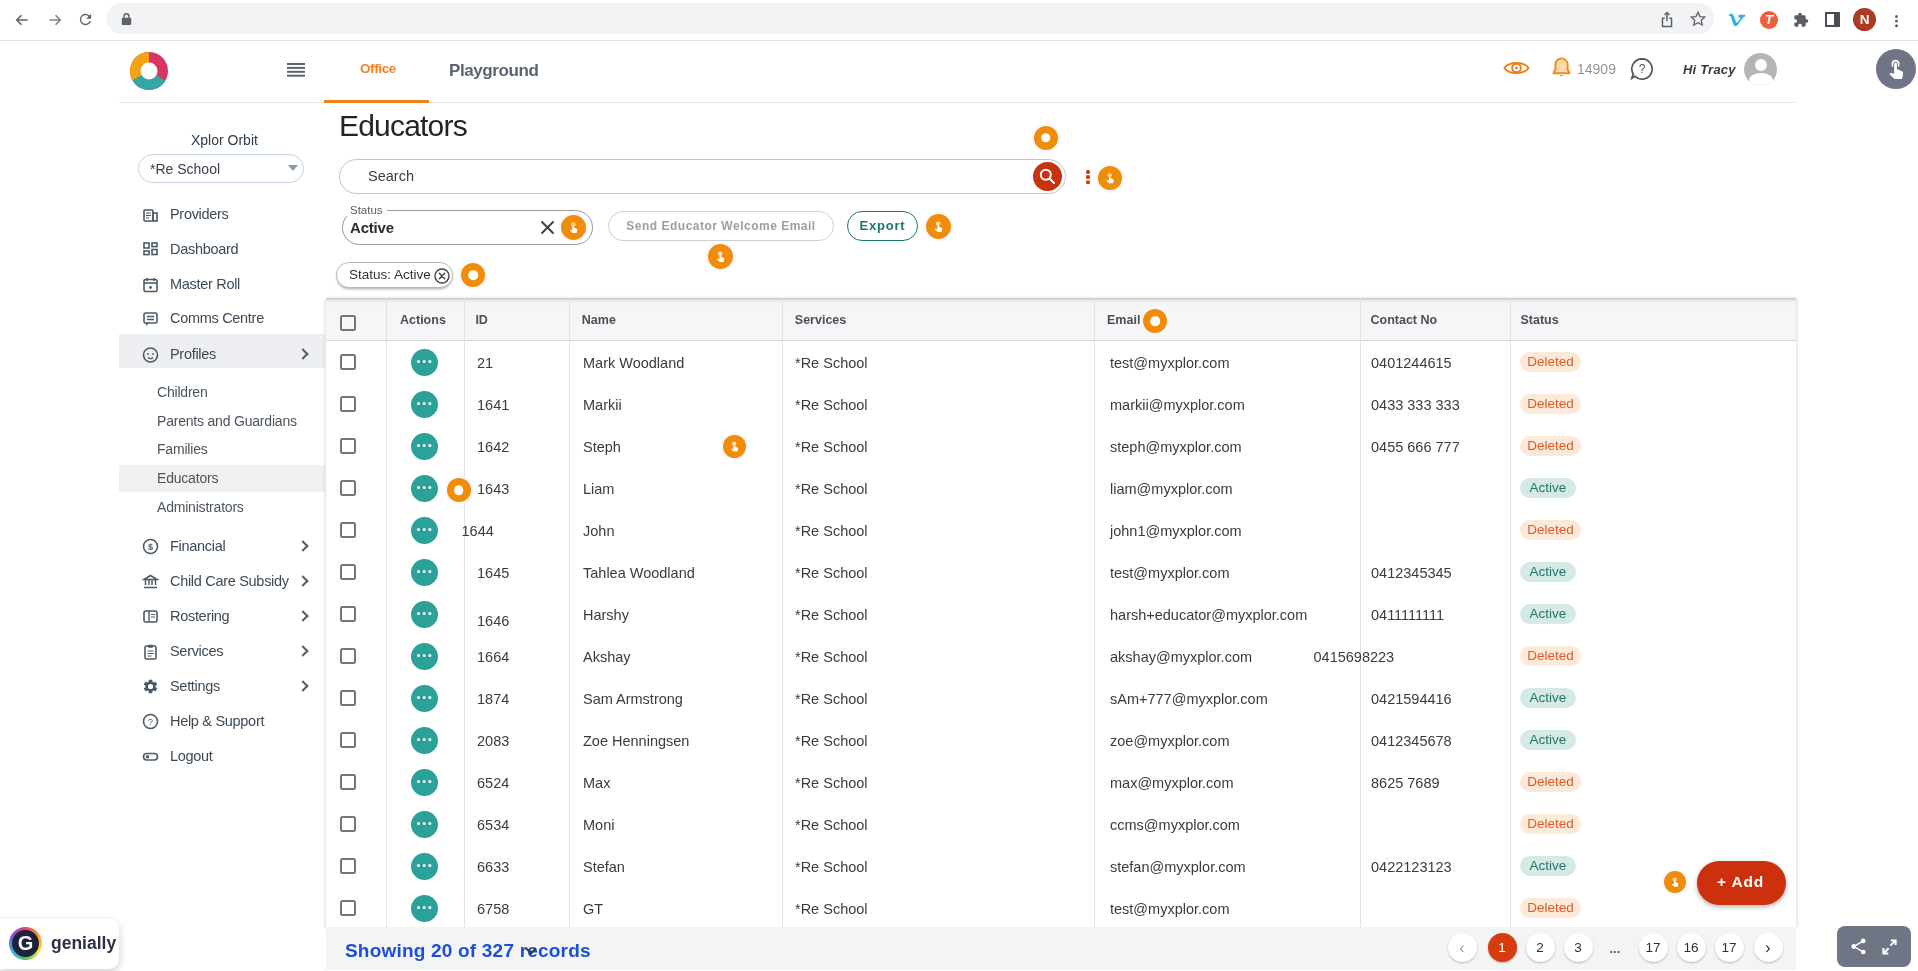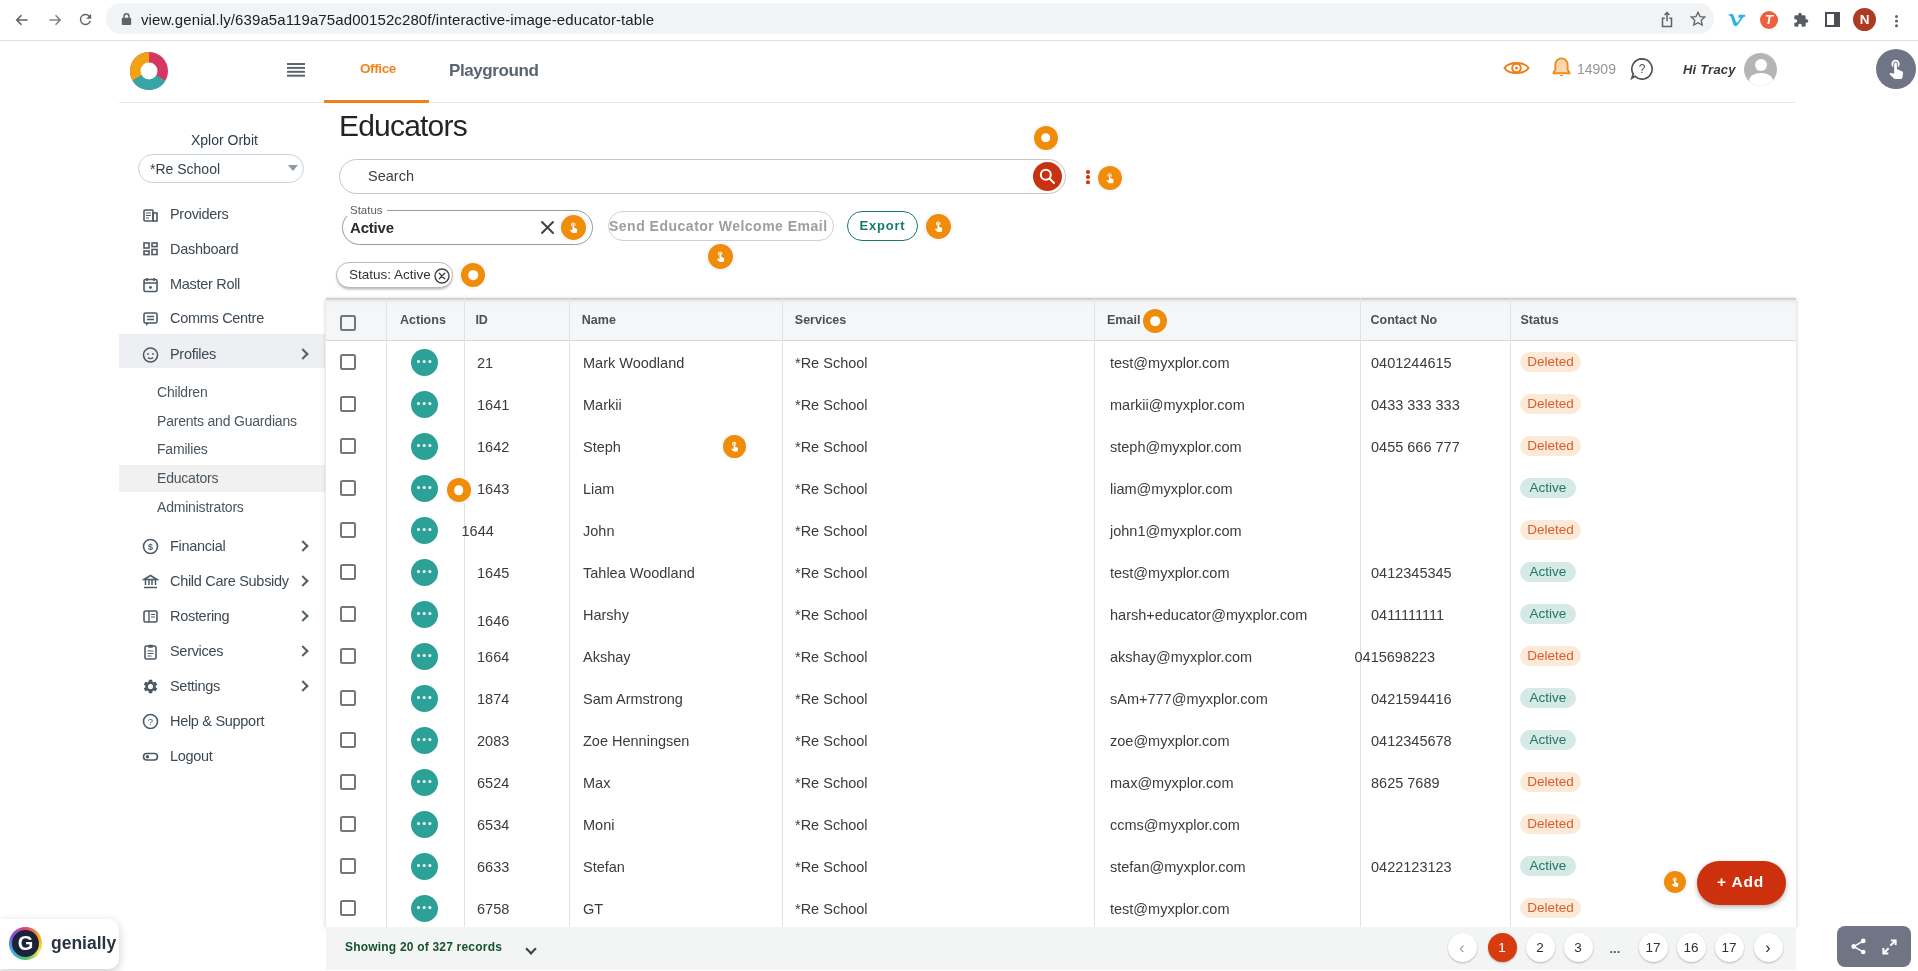--- a/index.html
+++ b/index.html
@@ -16,21 +16,21 @@
 #apphdr-line { position:absolute; left:119px; top:102px; width:1677px; height:1px; background:#e9e9e9; }
 #officeline { position:absolute; left:324px; top:100px; width:105px; height:3px; background:#f08019; }
 
 .side-item { position:absolute; font-size:14.5px; letter-spacing:-0.3px; color:#3d4a55; }
 .side-sub { position:absolute; font-size:14px; letter-spacing:-0.2px; color:#4a555e; }
 .chev { position:absolute; width:8px; height:8px; border-right:2px solid #51606c; border-bottom:2px solid #51606c; transform:rotate(-45deg); }
 
 #title { position:absolute; left:339px; top:109px; font-size:30px; color:#222426; letter-spacing:-0.8px; }
 #searchbar { position:absolute; left:339px; top:159px; width:727px; height:35px; border:1px solid #c6c6c6; border-radius:17.5px; background:#fff; }
 #statusbox { position:absolute; left:342px; top:210px; width:251px; height:35px; border:1px solid #9a9a9a; border-radius:17.5px; background:#fff; }
-#sendbtn { position:absolute; left:608px; top:211px; width:226px; height:30px; border:1px solid #cfcfcf; border-radius:15px; color:#9e9e9e; font-size:14px; font-weight:bold; letter-spacing:0.5px; line-height:28px; }
+#sendbtn { position:absolute; left:608px; top:211px; width:226px; height:30px; border:1px solid #cfcfcf; border-radius:15px; color:#9e9e9e; font-size:12px; font-weight:bold; letter-spacing:0.5px; text-align:center; line-height:28px; }
 #exportbtn { position:absolute; left:847px; top:211px; width:71px; height:30px; border:1.5px solid #16796c; border-radius:15px; color:#16796c; font-size:13px; font-weight:bold; letter-spacing:0.8px; text-align:center; line-height:27px; }
 #chip { position:absolute; left:336px; top:262px; width:117px; height:26px; border:1px solid #b9b9b9; border-radius:13px; font-size:13.5px; color:#333; box-shadow:0 2px 3px -1px rgba(0,0,0,0.35); background:#fff; }
 
 #tablecard { position:absolute; left:325.5px; top:297.5px; width:1470px; height:629px; background:#fff; box-shadow:0 1px 4px rgba(0,0,0,0.22); overflow:hidden; }
 #thead { position:absolute; left:0; top:0; width:1470px; height:43.5px; background:linear-gradient(180deg,#c2c4c5 0px,#edeff0 3px,#f5f6f7 8px,#f5f6f7 100%); border-bottom:1px solid #d9d9d9; }
 .hlabel { position:absolute; top:15.5px; font-size:12.5px; font-weight:bold; color:#4c4f54; }
 .vline { position:absolute; top:0; width:1px; height:629px; background:#e2e2e2; }
 .row { position:absolute; left:0; width:1470px; height:42px; }
 .cb { position:absolute; left:14.5px; width:16px; height:16px; border:2px solid #757575; border-radius:2.5px; }
 .act { position:absolute; left:85px; width:27px; height:27px; border-radius:50%; background:#2ba197; }
@@ -56,21 +56,20 @@
   <svg class="chromeicon" style="left:47px;top:12px" width="16" height="16" viewBox="0 0 20 20">
       <path d="M3 9h11.2L10 4.8l1.4-1.4L18 10l-6.6 6.6-1.4-1.4 4.2-4.2H3z" fill="#80868b"></path>
     </svg>
   <svg class="chromeicon" style="left:77px;top:11px" width="17" height="17" viewBox="0 0 24 24">
       <path d="M17.65 6.35A7.96 7.96 0 0 0 12 4a8 8 0 1 0 7.73 10h-2.08A6 6 0 1 1 12 6c1.66 0 3.14.69 4.22 1.78L13 11h7V4z" fill="#5f6368"></path>
     </svg>
   <div id="urlpill"></div>
   <svg class="chromeicon" style="left:121px;top:12px" width="11" height="14" viewBox="0 0 14 17">
       <path d="M7 1a4 4 0 0 0-4 4v2H2.2C1.5 7 1 7.5 1 8.2v6.6c0 .7.5 1.2 1.2 1.2h9.6c.7 0 1.2-.5 1.2-1.2V8.2c0-.7-.5-1.2-1.2-1.2H11V5a4 4 0 0 0-4-4zm0 1.8A2.2 2.2 0 0 1 9.2 5v2H4.8V5A2.2 2.2 0 0 1 7 2.8z" fill="#5f6368"></path>
     </svg>
-  <div id="urltext">view.genial.ly/639a5a119a75ad00152c280f/interactive-image-educator-table</div>
 
   <svg class="chromeicon" style="left:1658px;top:9px" width="18" height="20" viewBox="0 0 24 24">
       <path d="M12 2l4 4-1.4 1.4L13 5.8V15h-2V5.8L9.4 7.4 8 6zM5 10h4v2H7v9h10v-9h-2v-2h4v13H5z" fill="#5f6368"></path>
     </svg>
   <svg class="chromeicon" style="left:1689px;top:10px" width="18" height="18" viewBox="0 0 24 24">
       <path d="M12 3l2.7 5.8 6.3.7-4.7 4.3 1.3 6.2L12 16.9 6.4 20l1.3-6.2L3 9.5l6.3-.7z" fill="none" stroke="#5f6368" stroke-width="1.8"></path>
     </svg>
   <svg class="chromeicon" style="left:1728px;top:12px" width="18" height="16" viewBox="0 0 24 20">
       <path d="M1 3c2.5-1.5 4.5-1.8 6 0 1.2 1.5 2.2 5.5 3.5 9 .6 1.6 1.6 2 2.6.7L17 7h-3V3h9v2.5c-2 0-2.7.6-3.6 2L13.5 16c-2 3-5 3.2-6.4-.3C5.6 12 4.8 8 3.8 5.7 3.2 4.3 2.4 4.2 1 5z" fill="#31b2e7"></path>
     </svg>
@@ -325,21 +324,21 @@
   <div class="cell" style="left:1045.5px;top:13.5px">0411111111</div>
   <div class="chip-act" style="top:11px">Active</div>
   </div>
       <div class="row" style="top:337.5px">
   <div class="cb" style="top:13px"></div>
   <div class="act" style="top:7.5px"></div>
   <div class="cell" style="left:151.5px;top:13.5px">1664</div>
   <div class="cell" style="left:257.5px;top:13.5px">Akshay</div>
   <div class="cell" style="left:469.5px;top:13.5px">*Re School</div>
   <div class="cell" style="left:784.5px;top:13.5px">akshay@myxplor.com</div>
-  <div class="cell" style="left:1029px;top:13.5px">0415698223</div>
+  <div class="cell" style="left:988px;top:13.5px">0415698223</div>
   <div class="chip-del" style="top:11px">Deleted</div>
   </div>
       <div class="row" style="top:379.5px">
   <div class="cb" style="top:13px"></div>
   <div class="act" style="top:7.5px"></div>
   <div class="cell" style="left:151.5px;top:13.5px">1874</div>
   <div class="cell" style="left:257.5px;top:13.5px">Sam Armstrong</div>
   <div class="cell" style="left:469.5px;top:13.5px">*Re School</div>
   <div class="cell" style="left:784.5px;top:13.5px">sAm+777@myxplor.com</div>
   <div class="cell" style="left:1045.5px;top:13.5px">0421594416</div>
@@ -392,21 +391,21 @@
   <div class="cell" style="left:257.5px;top:13.5px">GT</div>
   <div class="cell" style="left:469.5px;top:13.5px">*Re School</div>
   <div class="cell" style="left:784.5px;top:13.5px">test@myxplor.com</div>
   <div class="cell" style="left:1045.5px;top:13.5px"></div>
   <div class="chip-del" style="top:11px">Deleted</div>
   </div>
     </div>
 </div>
 
 <div id="tfoot">
-  <div class="abs" style="left:19.5px;top:13px;font-size:12px;font-weight:bold;color:#14532d;letter-spacing:0.2px">Showing 20 of 327 records</div>
+  <div class="abs" style="left:19.5px;top:13px;font-size:19px;font-weight:bold;color:#1d4ed8;letter-spacing:0.2px">Showing 20 of 327 records</div>
   <div class="chev" style="left:201px;top:18px;transform:rotate(45deg);border-color:#3c3c3c"></div>
   <div class="pgc" style="left:1122px;color:#9aa0a6;font-size:16px">‹</div>
   <div class="pgc" style="left:1162px;background:#d63c10;color:#fff">1</div>
   <div class="pgc" style="left:1200px">2</div>
   <div class="pgc" style="left:1238px">3</div>
   <div class="abs" style="left:1284px;top:14px;font-size:13px;font-weight:bold;color:#555">...</div>
   <div class="pgc" style="left:1313px">17</div>
   <div class="pgc" style="left:1351px">16</div>
   <div class="pgc" style="left:1389px">17</div>
   <div class="pgc" style="left:1428px;font-size:16px">›</div>

